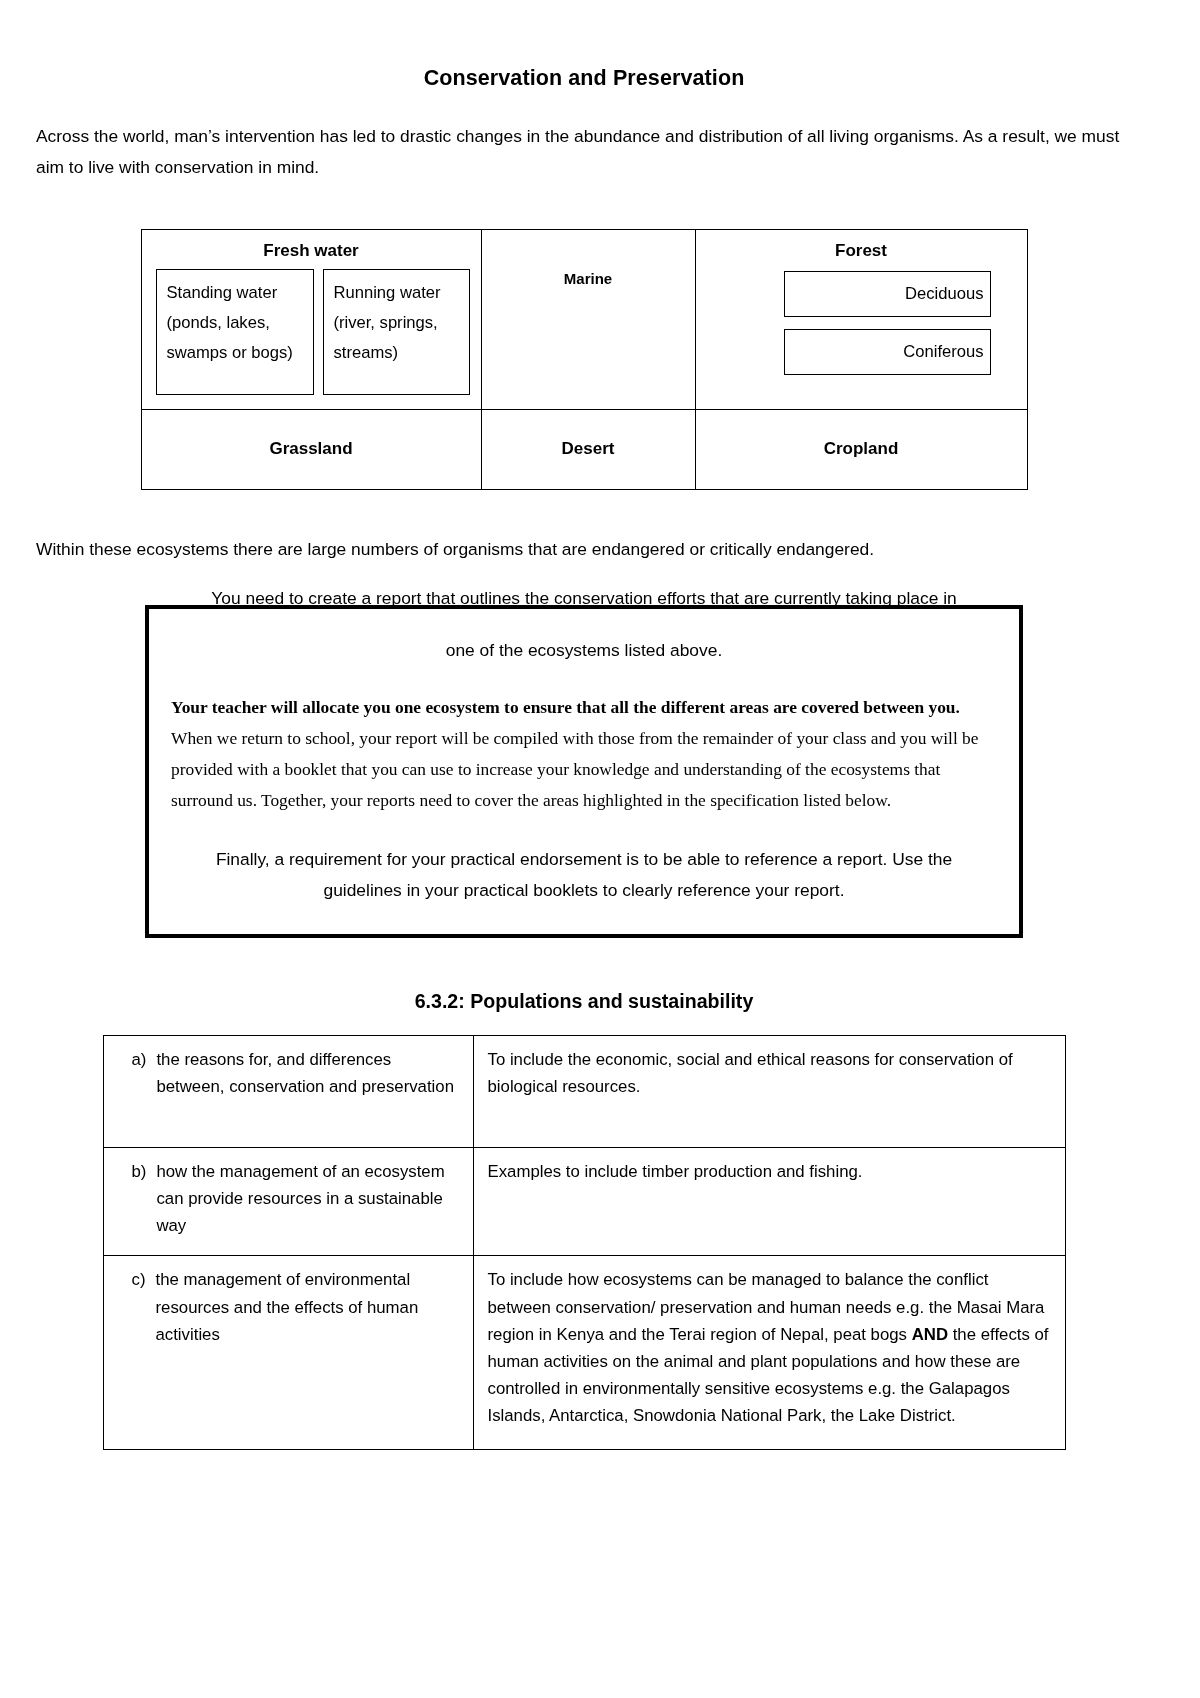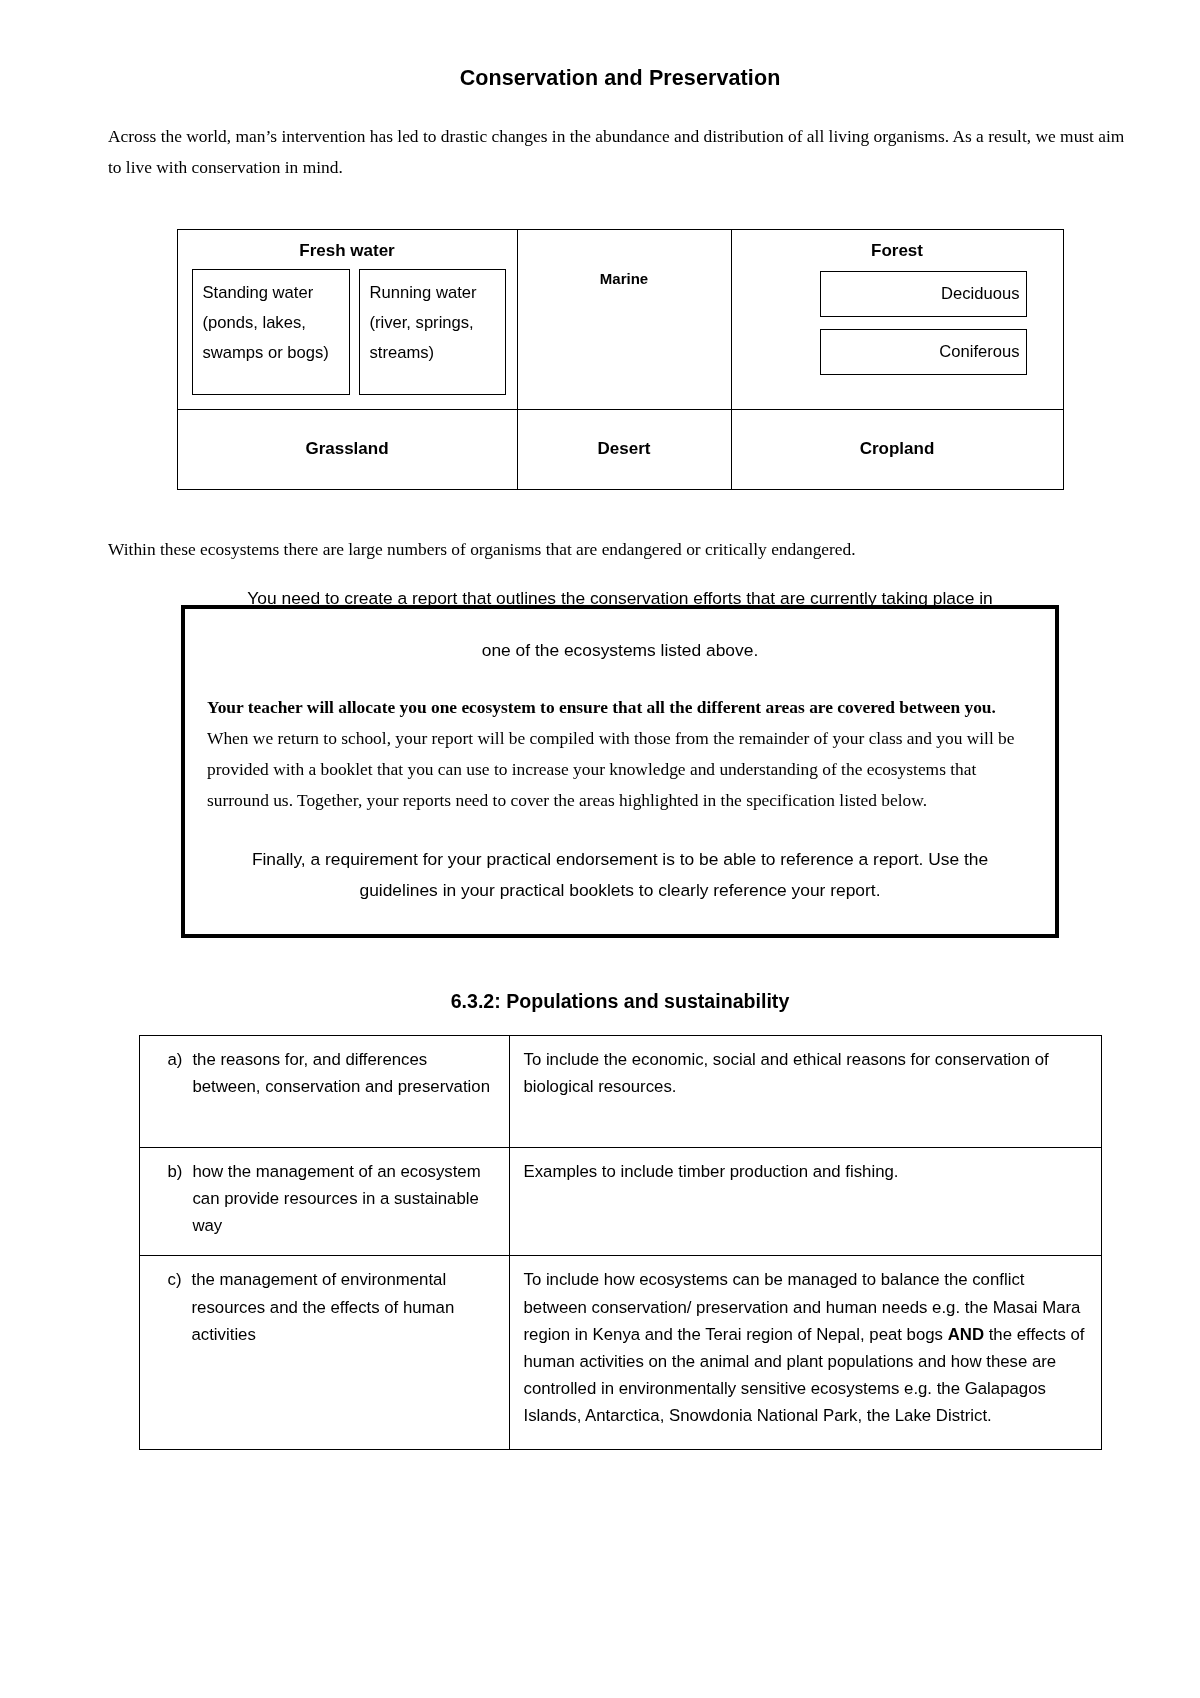--- a/index.html
+++ b/index.html
@@ -8,37 +8,36 @@
     width: 1200px;
     min-height: 1698px;
     background: #ffffff;
     font-family: "Liberation Sans", sans-serif;
     color: #000000;
   }
   .page {
     position: relative;
     width: 1200px;
     min-height: 1698px;
-    padding: 56px 68px 40px 108px;
+    padding: 56px 68px 40px 36px;
   }
 
   
   .doc-title {
     text-align: center;
     font-size: 21.5px;
     font-weight: bold;
     letter-spacing: 0.1px;
     margin: 10px 0 30px 0;
   }
   .para {
     font-size: 17.4px;
     line-height: 1.78;
     margin: 0 0 10px 0;
     text-align: left;
-    font-family: Liberation Serif, serif;
   }
   .spacer-sm { height: 18px; }
   .spacer-md { height: 30px; }
   .spacer-lg { height: 44px; }
 
   
   .eco-table {
     width: 886px;
     margin: 0 auto;
     border-collapse: collapse;

